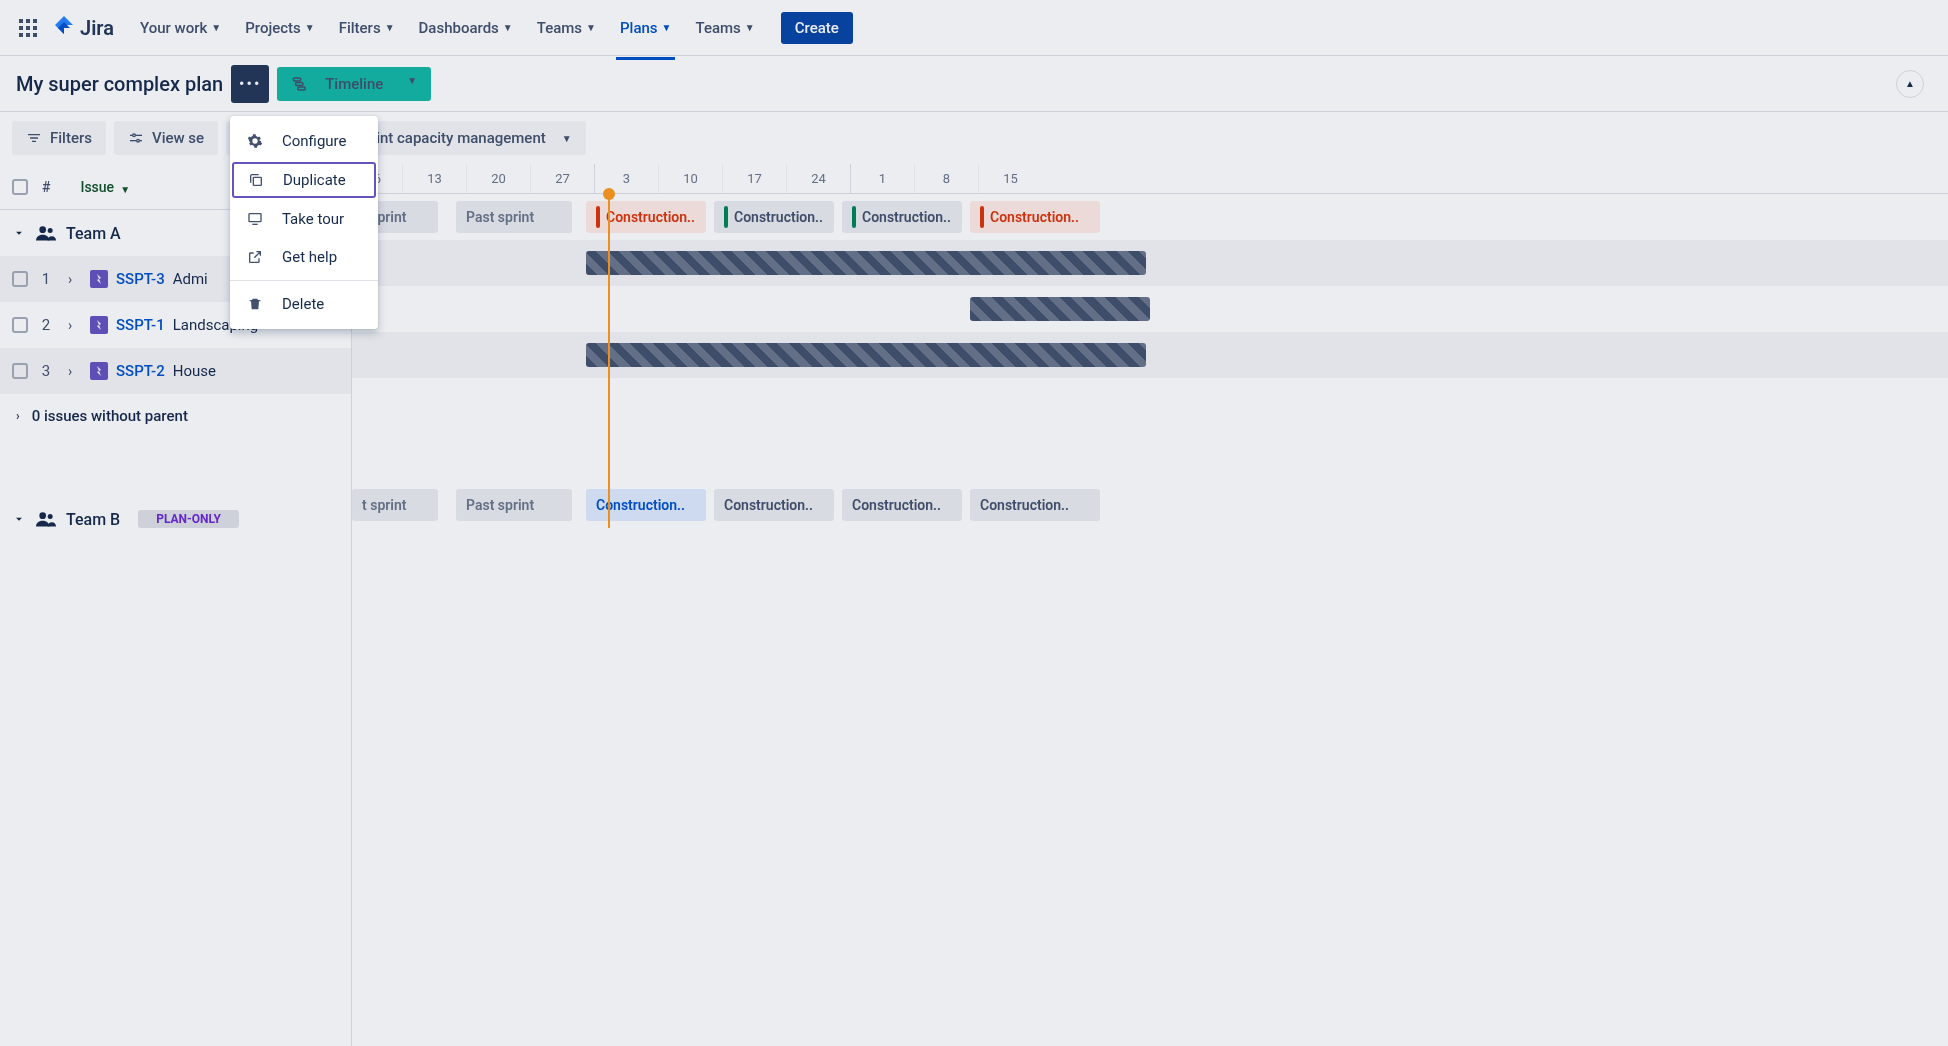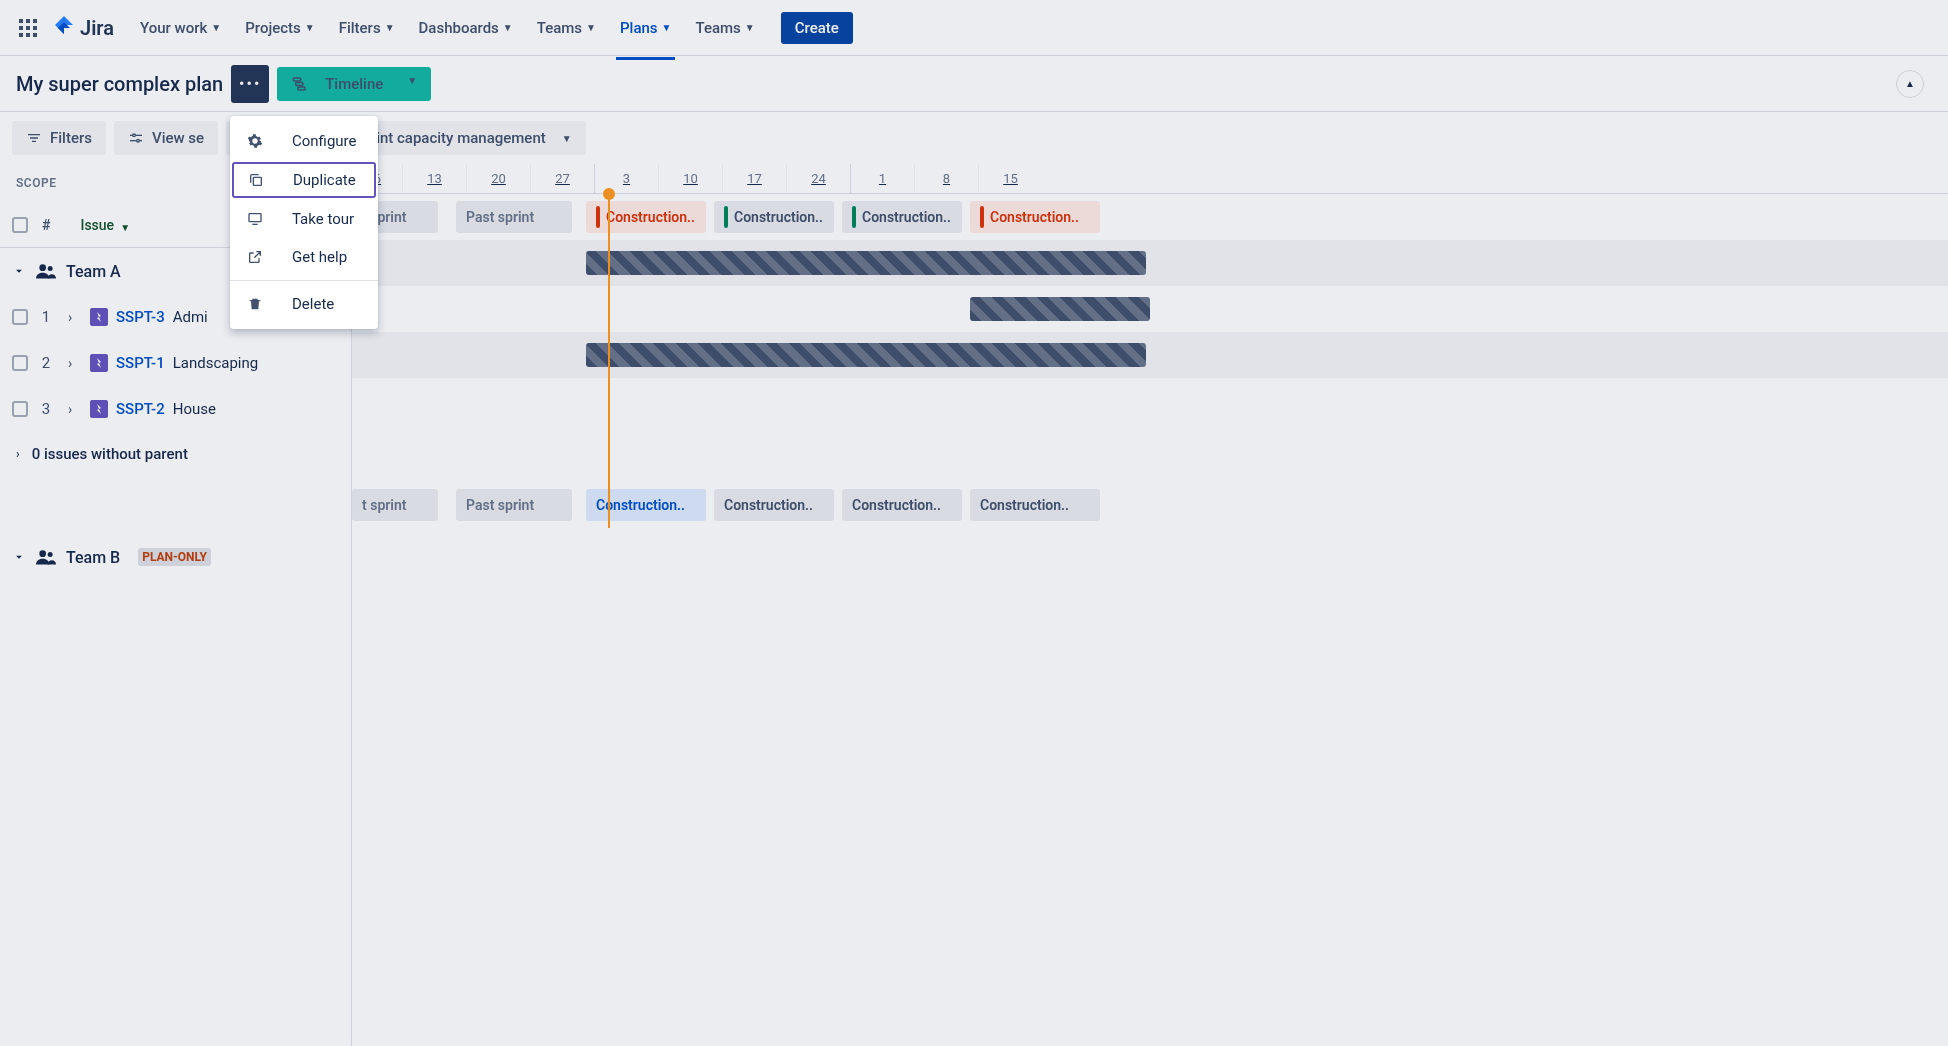--- a/index.html
+++ b/index.html
@@ -26,57 +26,57 @@
     .view-selector { display: flex; align-items: flex-start; background: #14b8a6; padding: 8px 14px; border-radius: 3px; gap: 16px; cursor: pointer; }
     .view-name { font-size: 15px; font-weight: 500; color: #42526E; }
     .collapse-btn { position: absolute; right: 24px; width: 28px; height: 28px; border: 1px solid #DFE1E6; border-radius: 50%; display: flex; align-items: center; justify-content: center; cursor: pointer; background: #fff; }
     
     
     .toolbar { display: flex; align-items: center; height: 52px; padding: 0 12px; gap: 8px; }
     .toolbar-btn { display: flex; align-items: center; background: #F4F5F7; padding: 8px 14px; border-radius: 3px; gap: 8px; cursor: pointer; font-size: 15px; font-weight: 500; color: #42526E; }
     
     
     .dropdown { position: absolute; top: 116px; left: 230px; width: 148px; background: #fff; border-radius: 3px; box-shadow: 0 4px 8px rgba(9, 30, 66, 0.25), 0 0 1px rgba(9, 30, 66, 0.31); z-index: 100; padding: 6px 0; }
-    .dropdown-item { display: flex; align-items: center; padding: 10px 16px; gap: 28px; cursor: pointer; color: #172B4D; font-size: 15px; }
+    .dropdown-item { display: flex; align-items: center; padding: 10px 16px; gap: 18px; cursor: pointer; color: #172B4D; font-size: 15px; }
     .dropdown-item.highlight { border: 2.5px solid #6554C0; border-radius: 3px; margin: 2px; padding: 7px 13px; }
     .dropdown-divider { height: 1px; background: #DFE1E6; margin: 4px 0; }
     .dropdown-icon { width: 18px; height: 18px; display: flex; align-items: center; justify-content: center; color: #42526E; }
     
     
     .main { display: flex; height: calc(100vh - 164px); position: relative; }
     .scope-panel { width: 352px; border-right: 1px solid #DFE1E6; }
     .scope-header { display: flex; align-items: center; padding: 8px 16px; font-size: 12px; font-weight: 600; color: #6B778C; letter-spacing: 0.5px; height: 38px; }
     .col-headers { display: flex; align-items: center; padding: 0 12px; height: 46px; border-bottom: 1px solid #DFE1E6; gap: 10px; }
     .checkbox { width: 16px; height: 16px; border: 2px solid #A5ADBA; border-radius: 3px; }
     .col-hash { font-weight: 500; color: #42526E; margin-left: 4px; }
     .col-issue { display: flex; align-items: flex-end; gap: 6px; font-weight: 500; color: #14532d; margin-left: 20px; }
     .add-btn { color: #0052CC; font-size: 22px; font-weight: bold; margin-left: auto; cursor: pointer; }
     
     .group-row { display: flex; align-items: center; padding: 0 12px; height: 46px; gap: 10px; cursor: pointer; background: #fff; }
     .group-row.team-b { margin-top: 58px; }
     .group-chevron { display: inline-block; }
     .team-icon { width: 20px; height: 18px; }
     .group-name { font-size: 16px; font-weight: 500; color: #172B4D; }
-    .plan-only-badge { background: #DFE1E6; color: #c2410c; font-size: 12px; font-weight: 700; padding: 2px 4px; border-radius: 3px; margin-left: 8px; }
+    .plan-only-badge { background: #DFE1E6; color: #6d28d9; font-size: 12px; font-weight: 700; padding: 2px 18px; border-radius: 3px; margin-left: 8px; }
     
     .issue-row { display: flex; align-items: center; padding: 0 12px; height: 46px; gap: 8px; background: #F4F5F7; }
     .issue-row:nth-child(even) { background: #fff; }
     .row-num { width: 12px; text-align: center; color: #42526E; font-size: 15px; margin-left: 4px; }
     .expand-icon { width: 14px; color: #42526E; margin-left: 8px; }
     .epic-icon { width: 18px; height: 18px; background: #6554C0; border-radius: 2px; display: flex; align-items: center; justify-content: center; }
     .issue-key { color: #0052CC; font-size: 15px; font-weight: 500; }
     .issue-summary { color: #172B4D; font-size: 15px; }
     
     .sub-row { display: flex; align-items: center; padding: 0 16px; height: 44px; gap: 8px; color: #172B4D; font-size: 15px; font-weight: 500; }
     
     
     .timeline { flex: 1; position: relative; overflow: hidden; }
     .month-header { display: flex; height: 22px; border-bottom: 1px solid #DFE1E6; }
     .month-cell { position: relative; border-left: 1px solid #DFE1E6; padding-left: 8px; font-size: 13px; font-weight: 600; color: #6B778C; display: flex; align-items: center; }
-    .day-header { display: flex; height: 30px; border-bottom: 1px solid #DFE1E6; text-decoration: underline; }
+    .day-header { display: flex; height: 30px; border-bottom: 1px solid #DFE1E6; }
     .day-cell { width: 64px; border-left: 1px solid #F4F5F7; display: flex; align-items: center; justify-content: center; font-size: 13px; color: #6B778C; }
     .day-cell.separator { border-left: 1px solid #DFE1E6; }
     
     .timeline-body { position: relative; }
     .timeline-row { height: 46px; display: flex; align-items: center; position: relative; }
     .timeline-row.striped-bg { background: #F4F5F7; }
     
     .sprint-chip { position: absolute; height: 32px; display: flex; align-items: center; padding: 0 10px; border-radius: 3px; font-size: 14px; font-weight: 600; }
     .sprint-chip.past { background: #EBECF0; color: #6B778C; }
     .sprint-chip.active { background: #FFEBE6; color: #DE350B; }
@@ -193,21 +193,20 @@
   </div>
   <div class="toolbar-btn" style="padding-left:150px;">
     <span>int capacity management</span>
     <span style="font-size:10px; margin-left:8px;">▼</span>
   </div>
 </div>
 
 <div class="main">
 
   <div class="scope-panel">
-    <div class="scope-header">SCOPE</div>
     <div class="col-headers">
       <div class="checkbox"></div>
       <span class="col-hash">#</span>
       <div class="col-issue">
         <span>Issue</span>
         <span style="font-size:10px;">▼</span>
       </div>
       <span class="add-btn">+</span>
     </div>
 

